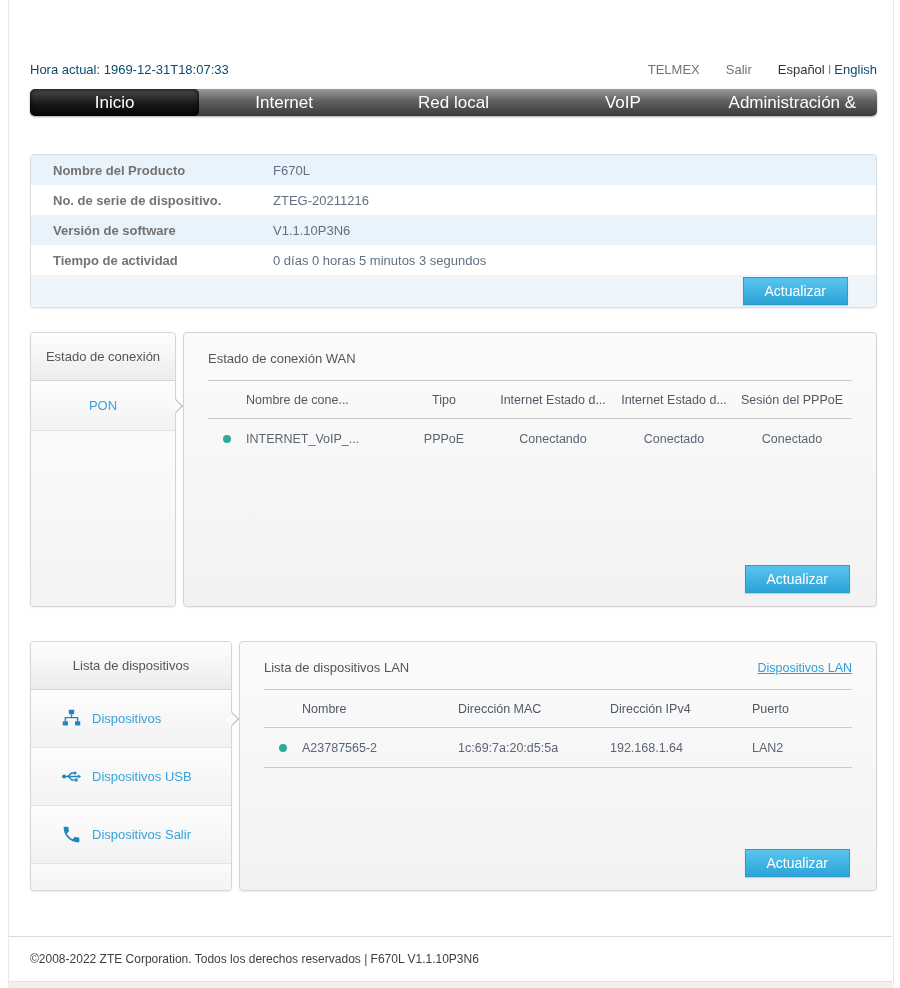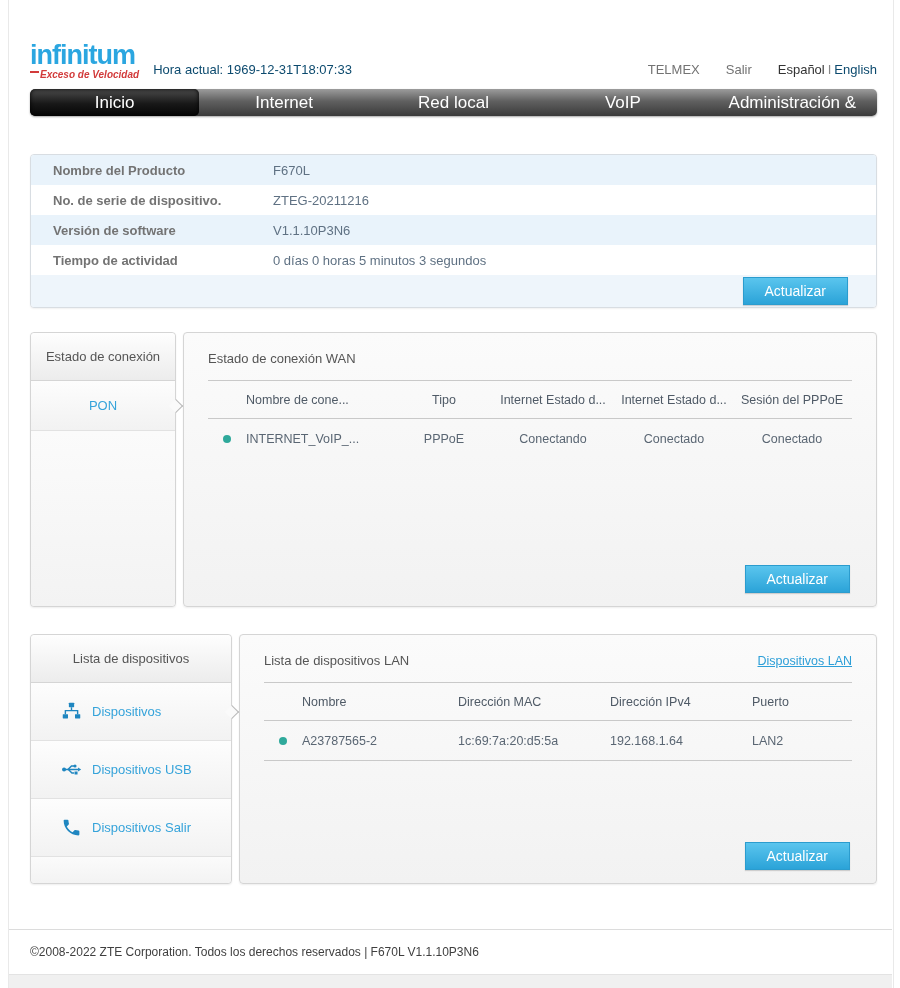--- a/index.html
+++ b/index.html
@@ -83,43 +83,39 @@
   .wan .c5 { width:120px; text-align:center; }
   .lan .c1 { width:156px; text-align:left; }
   .lan .c2 { width:152px; text-align:left; }
   .lan .c3 { width:142px; text-align:left; }
   .lan .c4 { width:100px; text-align:left; }
   .panel .btn { position:absolute; right:26px; bottom:13px; }
 
   .wan-section .panel { height:275px; }
   .wan-section .sidebar { height:275px; }
   .wan-section .side-item { height:50px; }
-  .lan-section { margin-top:27px;justify-content:space-between; }
+  .lan-section { margin-top:34px;justify-content:space-between; }
   .lan-section .panel { height:250px; }
   .lan-section .sidebar { height:250px; }
   .lan-section .side-item { height:58px; justify-content:flex-start; padding-left:30px; }
 
   
   .footer { margin:45px 8px 0 8px; border-top:1px solid #dcdcdc; }
   .footer-inner { padding:15px 22px; font-size:12px; color:#3f3f3f; border-bottom:1px solid #e3e3e3; }
   .bottom-strip { height:18px; background:#f0f0f0; }
 </style>
 </head>
 <body>
 
 <div class="edge left"></div>
 <div class="edge right"></div>
 
 <div class="content">
 
   <div class="header">
-    <div class="logo">
-      <div class="logo-title">infinitum</div>
-      <div class="logo-sub">Exceso de Velocidad</div>
-    </div>
     <div class="time-label">Hora actual: 1969-12-31T18:07:33</div>
     <div class="header-links">
       <span class="hl-blue">TELMEX</span>
       <span class="hl-blue">Salir</span>
       <span class="lang">
         <span>Español</span><span class="sep">I</span><span class="en">English</span>
       </span>
     </div>
   </div>
 

